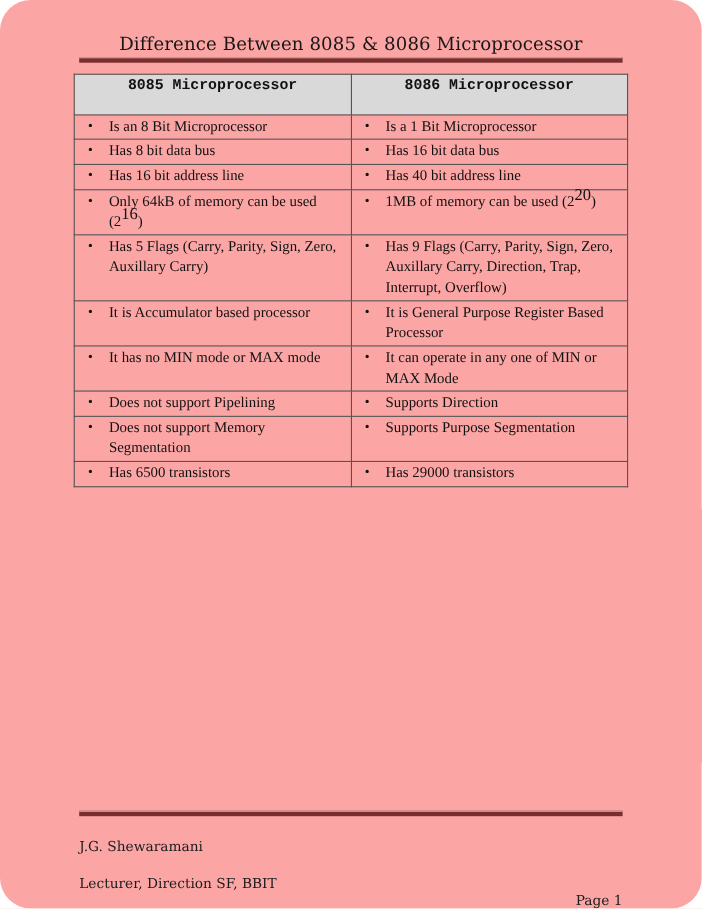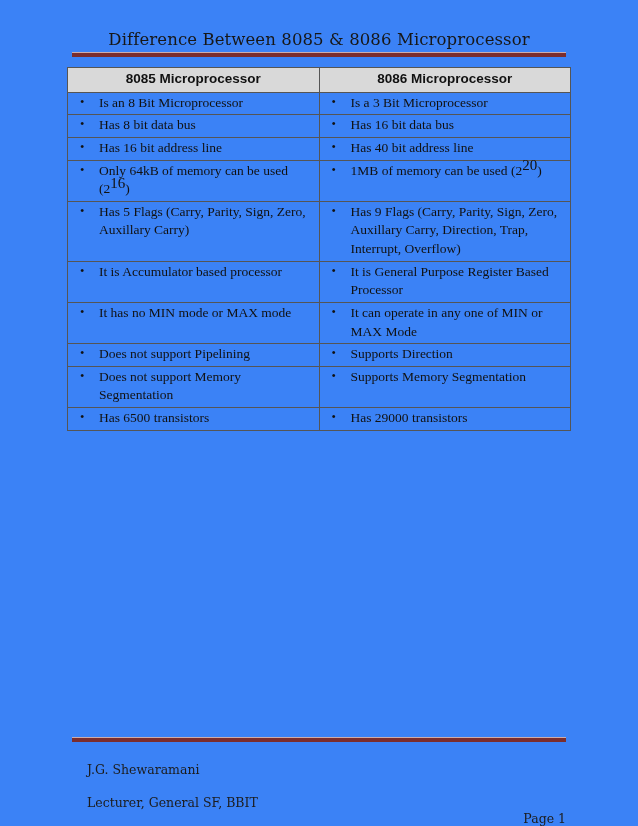--- a/index.html
+++ b/index.html
@@ -1,53 +1,53 @@
 <!DOCTYPE html>
 <html><head>
 <meta charset="utf-8">
 <style>
   * { box-sizing: border-box; margin: 0; padding: 0; }
   html, body { background: #ffffff; }
   body { width: 638px; height: 826px; position: relative; overflow: hidden;
          font-family: "Liberation Serif", serif; color: #111111; }
 
-  .page { position: absolute; inset: 0; background: #3b82f6; }
+  .page { position: absolute; inset: 0; background: #fca5a5; border-radius: 28px; }
 
   .content { margin: 0 72px; }
 
   .doc-title { margin-top: 30px; text-align: center;
                font-family: "DejaVu Serif", serif;
                font-size: 16.5px; font-weight: 400; color: #171717;
                letter-spacing: 0.1px; }
 
   .rule { margin-top: 3px; height: 5px;
           border-top: 1.5px solid #cdadad;
           background: #7b2d2d; }
 
   table.compare { width: 504px; margin: 10px -5px 0;
                   border-collapse: collapse; table-layout: fixed;
                   font-size: 13.5px; line-height: 1.38; }
   table.compare th, table.compare td { border: 1px solid #555555; vertical-align: top; }
   table.compare th { background: #d9d9d9; text-align: center;
-                     font-family: Liberation Sans, sans-serif;
+                     font-family: Liberation Mono, monospace;
                      font-size: 13.5px; font-weight: 700; color: #111111;
-                     padding: 2px 0 3px; }
+                     padding: 2px 0 15px; }
   table.compare td { padding: 1px 2px 2px 0; }
 
   .li { display: flex; }
   .bullet { flex: 0 0 31px; padding-left: 12px; font-size: 12.5px; color: #111111; }
   .txt { flex: 1; padding-right: 3px; }
   .txt sup { font-size: 15px; line-height: 0; vertical-align: super; }
 
   .footer { position: absolute; top: 737px; left: 72px; right: 72px; }
   .footer .rule { margin-top: 0; }
   .footer-row { display: flex; justify-content: space-between; align-items: flex-end;
                 margin-top: 3px;
                 font-family: "DejaVu Serif", serif; font-size: 12.5px;
-                line-height: 1.32; color: #1c1c1c; margin-left: 15px; }
+                line-height: 1.32; color: #1c1c1c; }
   .footer-left { white-space: pre-line; }
 </style>
 </head>
 <body>
 
 <div class="page">
   <div class="content">
     <h1 class="doc-title">Difference Between 8085 &amp; 8086 Microprocessor</h1>
     <div class="rule"></div>
 
@@ -62,21 +62,21 @@
           <tr>
             <td>
               <div class="li">
                 <span class="bullet">•</span>
                 <span class="txt">Is an 8 Bit Microprocessor</span>
               </div>
             </td>
             <td>
               <div class="li">
                 <span class="bullet">•</span>
-                <span class="txt">Is a 3 Bit Microprocessor</span>
+                <span class="txt">Is a 1 Bit Microprocessor</span>
               </div>
             </td>
           </tr>
           <tr>
             <td>
               <div class="li">
                 <span class="bullet">•</span>
                 <span class="txt">Has 8 bit data bus</span>
               </div>
             </td>
@@ -174,21 +174,21 @@
           <tr>
             <td>
               <div class="li">
                 <span class="bullet">•</span>
                 <span class="txt">Does not support Memory Segmentation</span>
               </div>
             </td>
             <td>
               <div class="li">
                 <span class="bullet">•</span>
-                <span class="txt">Supports Memory Segmentation</span>
+                <span class="txt">Supports Purpose Segmentation</span>
               </div>
             </td>
           </tr>
           <tr>
             <td>
               <div class="li">
                 <span class="bullet">•</span>
                 <span class="txt">Has 6500 transistors</span>
               </div>
             </td>
@@ -201,18 +201,18 @@
           </tr>
         </tbody>
     </table>
   </div>
 
   <div class="footer">
     <div class="rule"></div>
     <div class="footer-row">
       <div class="footer-left">
         <div>J.G. Shewaramani</div>
-        <div>Lecturer, General SF, BBIT</div>
+        <div>Lecturer, Direction SF, BBIT</div>
       </div>
       <div>Page 1</div>
     </div>
   </div>
 </div>
 
 </body></html>

